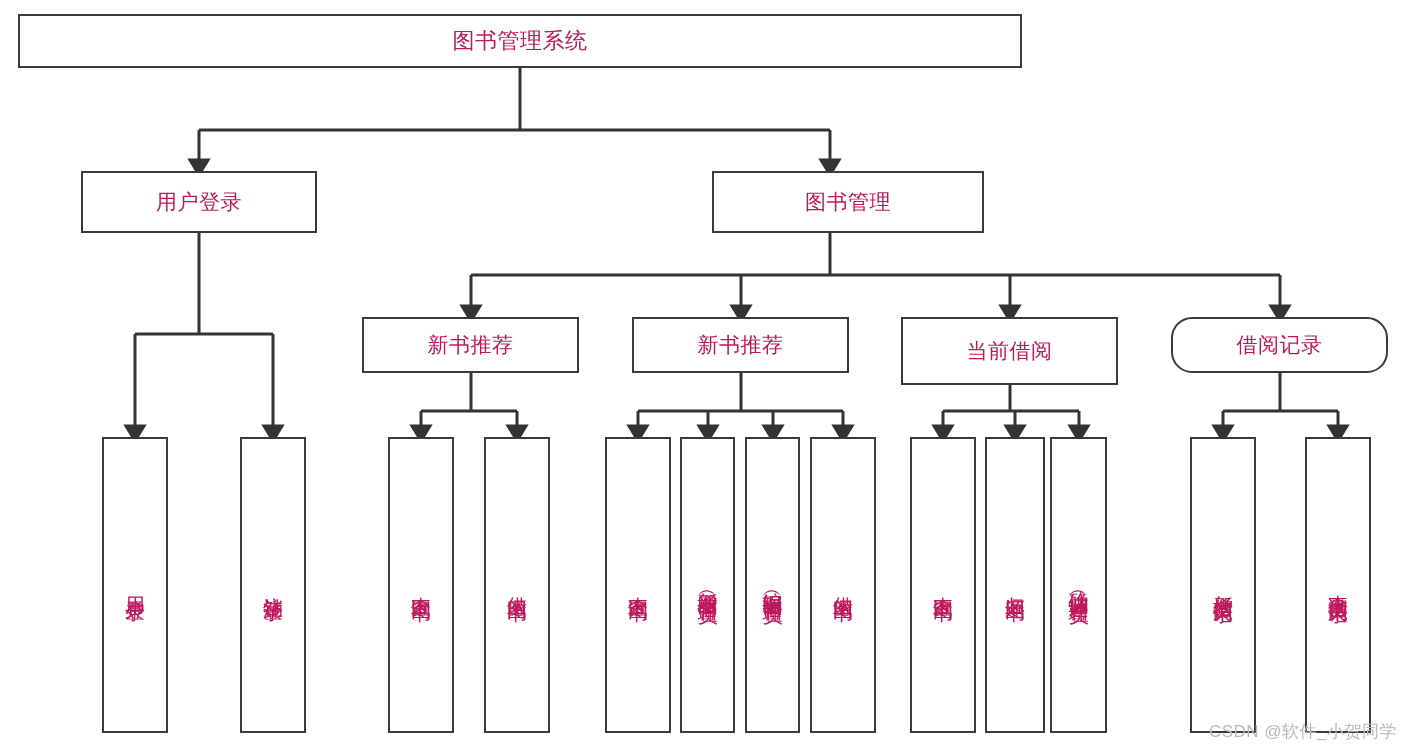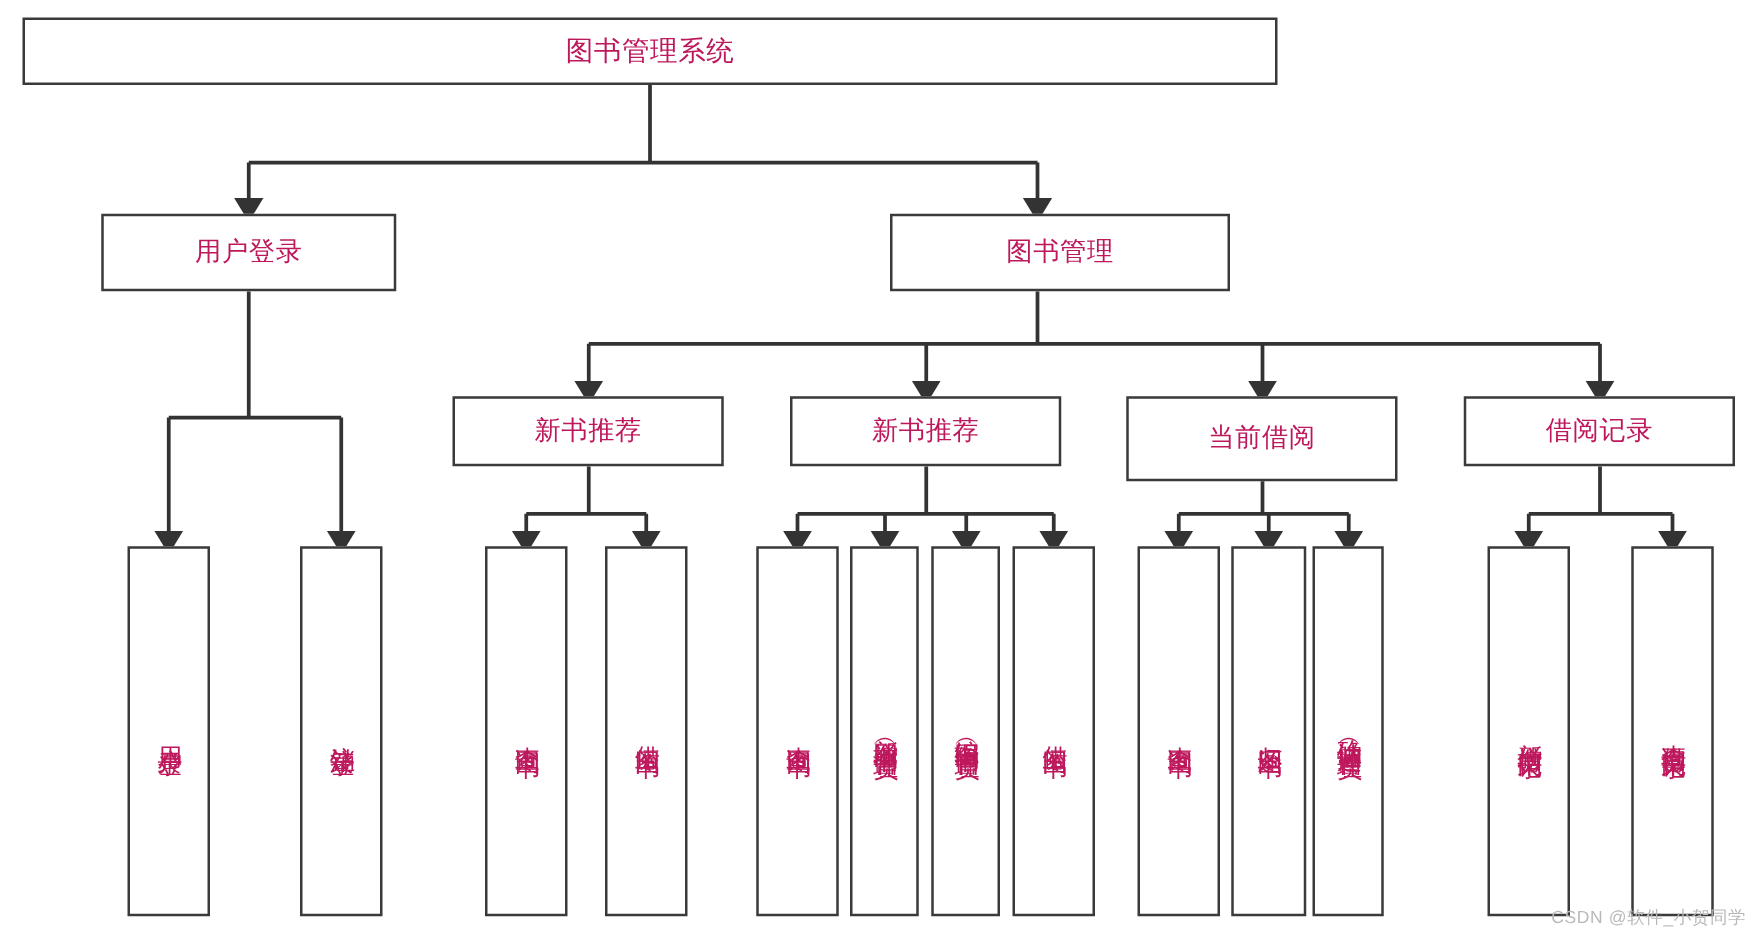--- a/index.html
+++ b/index.html
@@ -51,21 +51,21 @@
     max-height: 100%;
   }
   .node.level-1 .node-label { font-size: 22px; }
   .node.level-2 .node-label { font-size: 21px; }
   .node.level-3 .node-label { font-size: 21px; }
   .node.level-4 .node-label { font-size: 20px; }
   .watermark {
     position: absolute;
     right: 8px;
     bottom: 4px;
-    font-size: 14px;
+    font-size: 17px;
     color: #b9b9b9;
     letter-spacing: 0.5px;
     white-space: nowrap;
     pointer-events: none;
   }
 </style>
 </head>
 <body>
 
 <div id="diagram-root">
@@ -125,21 +125,21 @@
       </div>
       <div class="node level-3" style="left: 362px; top: 317px; width: 217px; height: 56px;">
         <span class="node-label">新书推荐</span>
       </div>
       <div class="node level-3" style="left: 632px; top: 317px; width: 217px; height: 56px;">
         <span class="node-label">新书推荐</span>
       </div>
       <div class="node level-3" style="left: 901px; top: 317px; width: 217px; height: 68px;">
         <span class="node-label">当前借阅</span>
       </div>
-      <div class="node level-3" style="left: 1171px; top: 317px; width: 217px; height: 56px;">
+      <div class="node level-3" style="left: 1171px; top: 317px; width: 217px; height: 56px; border-radius: 21px;">
         <span class="node-label">借阅记录</span>
       </div>
       <div class="node level-4 vertical" style="left: 102px; top: 437px; width: 66px; height: 296px;">
         <span class="node-label">用户登录</span>
       </div>
       <div class="node level-4 vertical" style="left: 240px; top: 437px; width: 66px; height: 296px;">
         <span class="node-label">注销登录</span>
       </div>
       <div class="node level-4 vertical" style="left: 388px; top: 437px; width: 66px; height: 296px;">
         <span class="node-label">查询图书</span>

